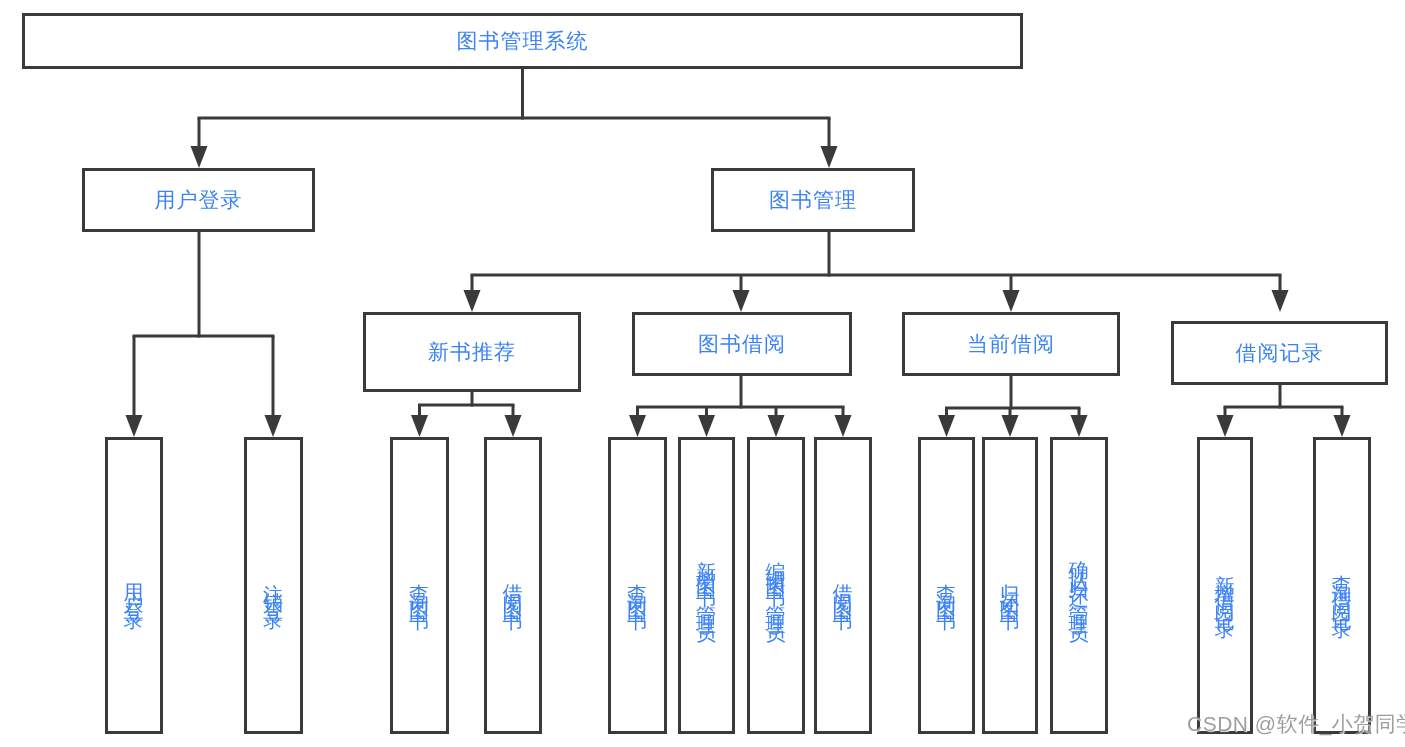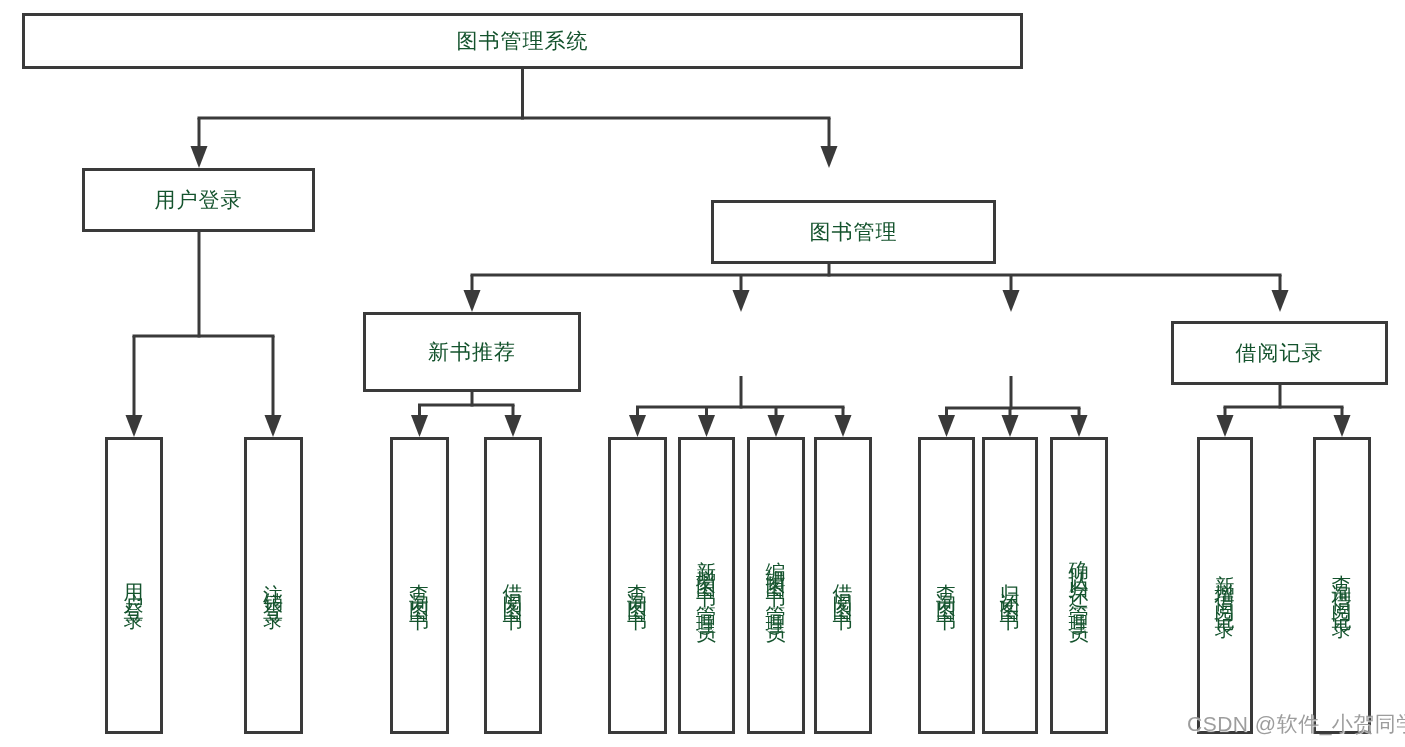--- a/index.html
+++ b/index.html
@@ -12,21 +12,21 @@
   }
   .stage { position:absolute; left:0; top:0; width:1405px; height:747px; }
   svg.connectors { position:absolute; left:0; top:0; z-index:1; }
   svg.connectors line { stroke:#3a3a3a; stroke-width:3; }
   svg.connectors polygon { fill:#3a3a3a; stroke:none; }
   .node {
     position:absolute; z-index:2;
     background:#ffffff;
     border:3px solid #3a3a3a;
     display:flex; align-items:center; justify-content:center;
-    color:#14532d;
+    color:#3b82f6;
   }
   .node.branch span {
     font-size:21px; letter-spacing:1px; white-space:nowrap;
   }
   .node.leaf span {
     writing-mode:vertical-rl;
     text-orientation:mixed;
     font-size:20px; letter-spacing:9px; line-height:1.1;
     white-space:nowrap;
   }
@@ -120,26 +120,32 @@
     </g>
   </svg>
 
   <div class="node branch" style="left:22px; top:13px; width:1001px; height:56px;">
     <span>图书管理系统</span>
   </div>
 
   <div class="node branch" style="left:82px; top:168px; width:233px; height:64px;">
     <span>用户登录</span>
   </div>
-  <div class="node branch" style="left:711px; top:168px; width:285px; height:64px;margin-top:32px;">
+  <div class="node branch" style="left:711px; top:168px; width:204px; height:64px;">
     <span>图书管理</span>
   </div>
 
   <div class="node branch" style="left:363px; top:312px; width:218px; height:80px;">
     <span>新书推荐</span>
+  </div>
+  <div class="node branch" style="left:632px; top:312px; width:220px; height:64px;">
+    <span>图书借阅</span>
+  </div>
+  <div class="node branch" style="left:902px; top:312px; width:218px; height:64px;">
+    <span>当前借阅</span>
   </div>
   <div class="node branch" style="left:1171px; top:312px; width:217px; height:64px;margin-top:9px;">
     <span>借阅记录</span>
   </div>
 
   <div class="node leaf" style="left:105px; top:437px; width:58px; height:297px;">
     <span>用户登录</span>
   </div>
   <div class="node leaf" style="left:244px; top:437px; width:59px; height:297px;">
     <span>注销登录</span>

